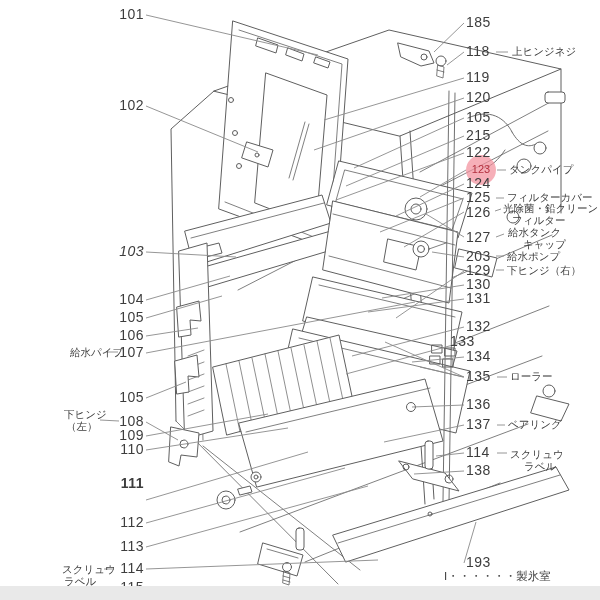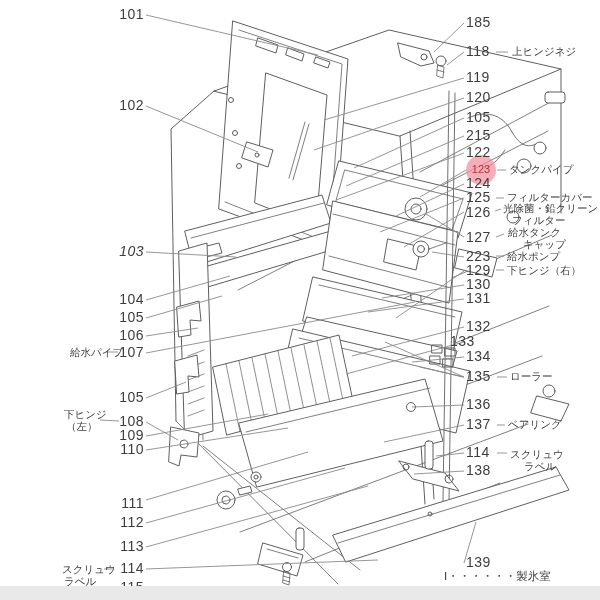--- a/index.html
+++ b/index.html
@@ -224,50 +224,50 @@
       <div class="num left" style="left: 112px; top: 98px;">102</div>
       <div class="num left" style="left: 112px; top: 244px; font-style: italic;">103</div>
       <div class="num left" style="left: 112px; top: 292px;">104</div>
       <div class="num left" style="left: 112px; top: 310px;">105</div>
       <div class="num left" style="left: 112px; top: 328px;">106</div>
       <div class="num left" style="left: 112px; top: 345px;">107</div>
       <div class="num left" style="left: 112px; top: 390px;">105</div>
       <div class="num left" style="left: 112px; top: 414px;">108</div>
       <div class="num left" style="left: 112px; top: 428px;">109</div>
       <div class="num left" style="left: 112px; top: 442px;">110</div>
-      <div class="num left" style="left: 112px; top: 496px;">111</div>
+      <div class="num left" style="left: 112px; top: 476px; font-weight: bold;">111</div>
       <div class="num left" style="left: 112px; top: 515px;">112</div>
       <div class="num left" style="left: 112px; top: 539px;">113</div>
       <div class="num left" style="left: 112px; top: 561px;">114</div>
       <div class="num left" style="left: 112px; top: 580px;">115</div>
       <div class="num right" style="left: 466px; top: 15px;">185</div>
       <div class="num right" style="left: 466px; top: 44px;">118</div>
       <div class="num right" style="left: 466px; top: 70px;">119</div>
       <div class="num right" style="left: 466px; top: 90px;">120</div>
       <div class="num right" style="left: 466px; top: 110px;">105</div>
       <div class="num right" style="left: 466px; top: 128px;">215</div>
       <div class="num right" style="left: 466px; top: 145px;">122</div>
       <div class="num right hl" style="left: 469px; top: 164px; color: rgb(179, 48, 62);">123</div>
       <div class="num right" style="left: 466px; top: 176px;">124</div>
       <div class="num right" style="left: 466px; top: 190px;">125</div>
       <div class="num right" style="left: 466px; top: 205px;">126</div>
       <div class="num right" style="left: 466px; top: 230px;">127</div>
-      <div class="num right" style="left: 466px; top: 249px;">223</div>
+      <div class="num right" style="left: 466px; top: 249px;">203</div>
       <div class="num right" style="left: 466px; top: 263px;">129</div>
       <div class="num right" style="left: 466px; top: 277px;">130</div>
       <div class="num right" style="left: 466px; top: 291px;">131</div>
       <div class="num right" style="left: 466px; top: 319px;">132</div>
       <div class="num right" style="left: 450px; top: 334px;">133</div>
       <div class="num right" style="left: 466px; top: 349px;">134</div>
       <div class="num right" style="left: 466px; top: 369px;">135</div>
       <div class="num right" style="left: 466px; top: 397px;">136</div>
       <div class="num right" style="left: 466px; top: 417px;">137</div>
       <div class="num right" style="left: 466px; top: 445px;">114</div>
       <div class="num right" style="left: 466px; top: 463px;">138</div>
-      <div class="num right" style="left: 466px; top: 555px;">139</div>
+      <div class="num right" style="left: 466px; top: 555px;">193</div>
       <div class="lbl" style="left: 512px; top: 46px;">上ヒンジネジ</div>
       <div class="lbl" style="left: 509px; top: 164px;">タンクパイプ</div>
       <div class="lbl" style="left: 507px; top: 192px;">フィルターカバー</div>
       <div class="lbl" style="left: 503px; top: 203px;">光除菌・鉛クリーン</div>
       <div class="lbl" style="left: 512px; top: 215px;">フィルター</div>
       <div class="lbl" style="left: 508px; top: 227px;">給水タンク</div>
       <div class="lbl" style="left: 523px; top: 239px;">キャップ</div>
       <div class="lbl" style="left: 507px; top: 251px;">給水ポンプ</div>
       <div class="lbl" style="left: 507px; top: 265px;">下ヒンジ（右）</div>
       <div class="lbl" style="left: 510px; top: 371px;">ローラー</div>

